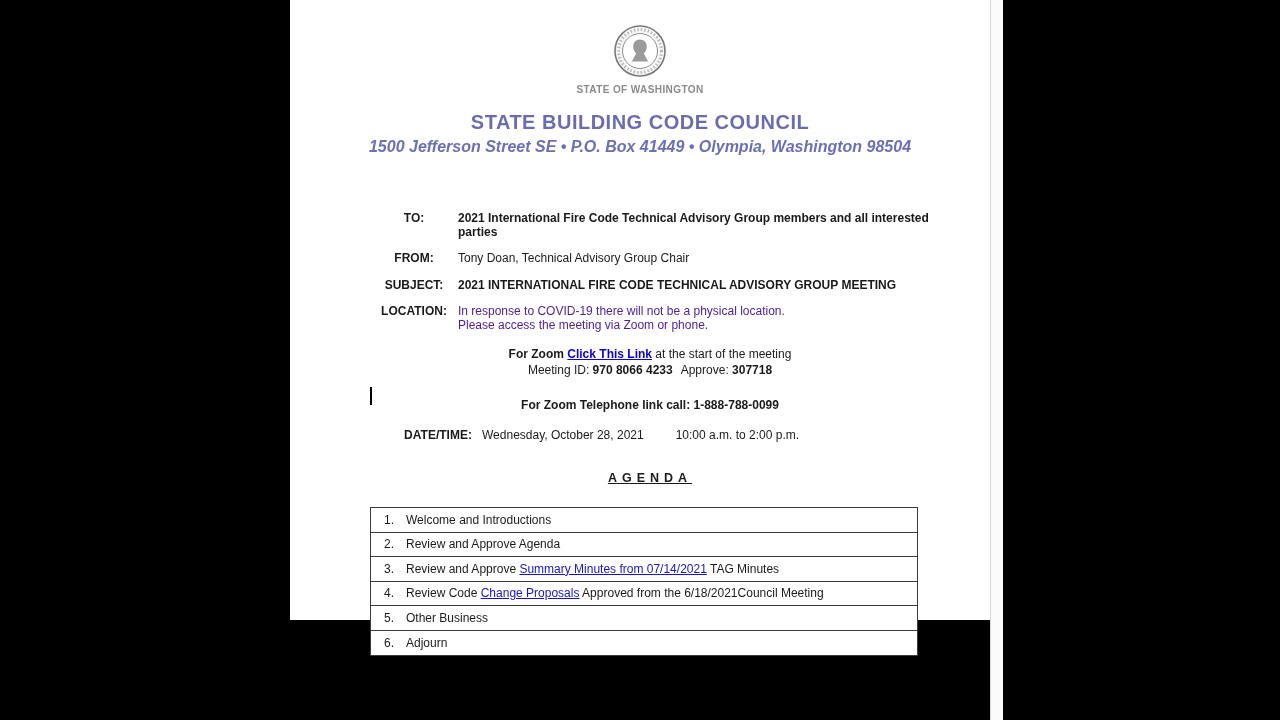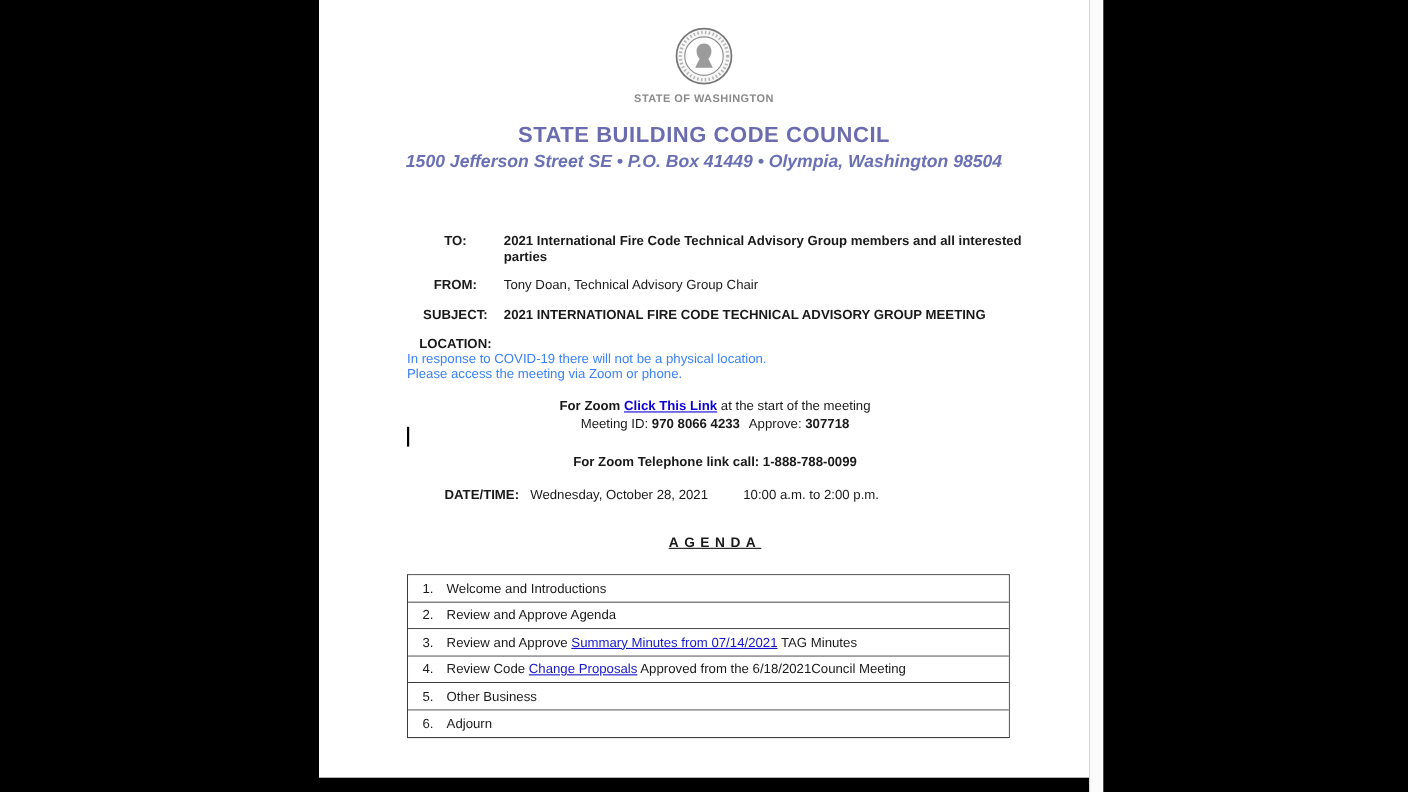--- a/index.html
+++ b/index.html
@@ -2,21 +2,21 @@
 <html><head>
 <meta charset="utf-8">
 <style>
   * { margin:0; padding:0; box-sizing:border-box; }
   html,body { width:1280px; height:720px; overflow:hidden; }
   body { background:#000; font-family:"Liberation Sans", sans-serif; }
 
   .canvas { position:relative; width:1280px; height:720px; background:#000; }
 
   .page {
-    position:absolute; left:290px; top:0; width:700px; height:707px;
+    position:absolute; left:290px; top:0; width:700px; height:620px;
     background:#fff; color:#1a1a1a;
   }
   .gutter {
     position:absolute; left:990px; top:0; width:13px; height:720px;
     background:#fbfbfb; border-left:1px solid #d8d8d8;
   }
 
   
   .header { padding-top:24px; text-align:center; }
   .seal { display:inline-block; }
@@ -26,24 +26,24 @@
 
   
   .content { position:relative; padding:0 60px 0 80px; font-size:12px; }
   .text-cursor { position:absolute; left:80px; top:176px; width:1.5px; height:18px; background:#000; }
 
   .row { display:flex; align-items:flex-start; }
   .label { width:88px; flex-shrink:0; font-weight:bold;text-align:center; }
   .val { width:478px; }
   .row-to { margin-top:205px; }           
   .bold { font-weight:bold; }
-  .red { color:#3b82f6; }
+  .red { color:#4c1d95; }
   .row-from { margin-top:12px; }
   .row-subject { margin-top:13px; }
-  .row-location { margin-top:12px;flex-direction:column; }
+  .row-location { margin-top:12px; }
   .row-datetime { margin-top:16px;padding-left:24px; }
   .time-gap { margin-left:32px; }
 
   .centerline { text-align:center; }
   .zoom-line { margin-top:15px; }
   .id-line { margin-top:2px; }
   .phone-line { margin-top:21px; font-weight:bold; }
 
   a.link-strong { color:#0b00d8; font-weight:bold; text-decoration:underline; cursor:pointer; }
   a.link { color:#1616c8; text-decoration:underline; cursor:pointer; }

